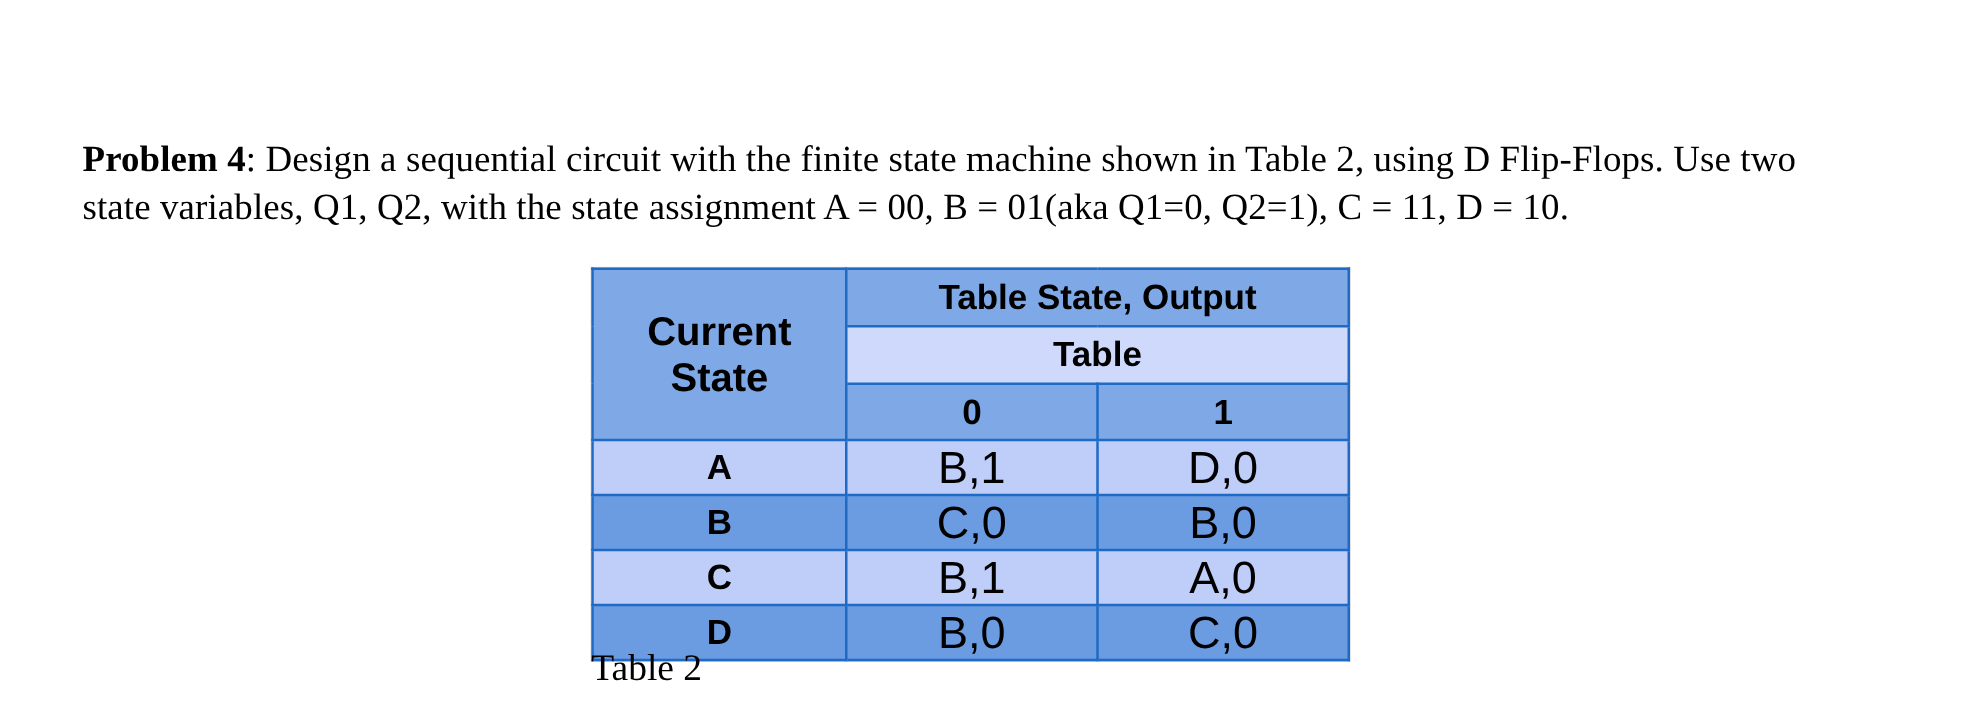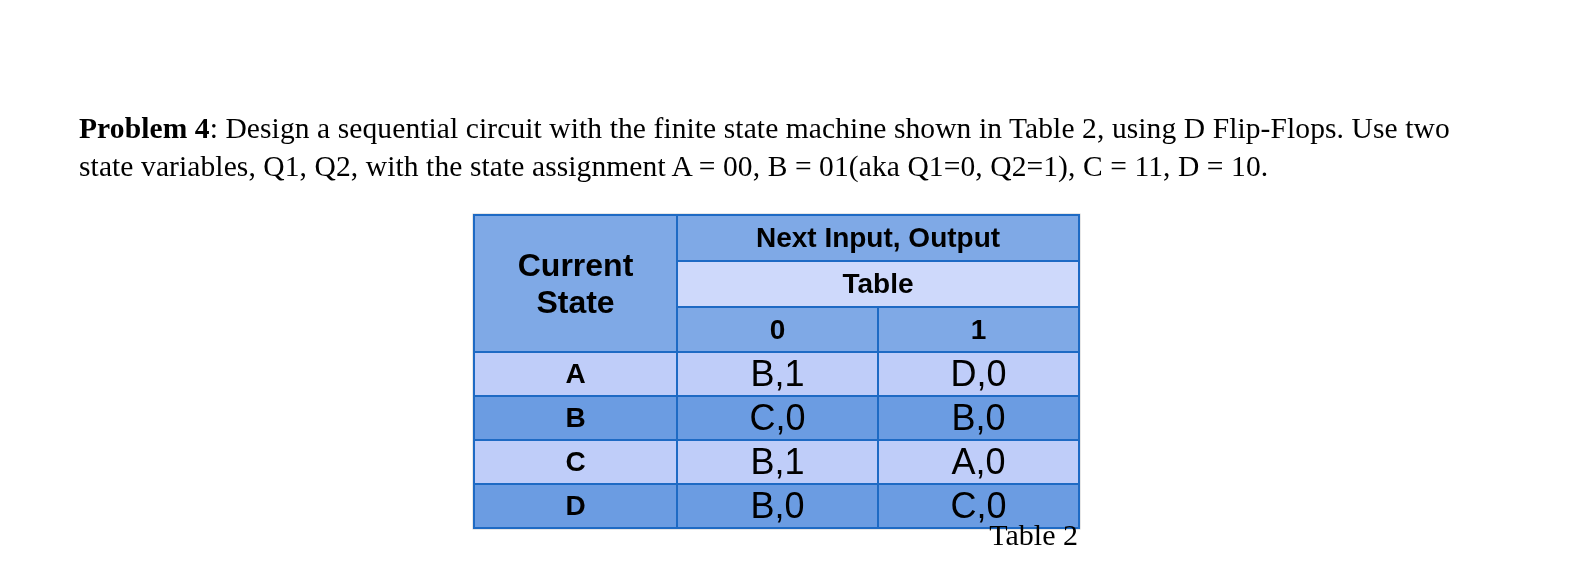--- a/index.html
+++ b/index.html
@@ -12,21 +12,21 @@
     height: 566px;
     position: relative;
     font-family: "Liberation Serif", serif;
     color: #000000;
     overflow: hidden;
   }
 
   
   #problem-statement {
     position: absolute;
-    left: 79px;
+    left: 66px;
     top: 79px;
     width: 1400px;
     font-family: "Liberation Serif", serif;
     font-size: 29.5px;
     line-height: 1.29;
     color: #000000;
     letter-spacing: 0.1px;
   }
   #problem-statement .lead {
     font-weight: bold;
@@ -98,42 +98,42 @@
     font-size: 36px;
     height: 41px;
   }
 
   
   #table-caption {
     position: absolute;
     left: 473px;
     top: 518px;
     width: 605px;
-    text-align: right;
+    text-align: left;
     font-family: "Liberation Serif", serif;
     font-size: 30px;
     color: #000000;
   }
 </style>
 </head>
 <body>
 
 <p id="problem-statement"><span class="lead">Problem 4</span><span>: Design a sequential circuit with the finite state machine shown in Table 2, using D Flip-Flops. Use two state variables, Q1, Q2, with the state assignment A = 00, B = 01(aka Q1=0, Q2=1), C = 11, D = 10.</span></p>
 
 <div id="fsm-table-wrap">
   <table id="fsm-table">
     <colgroup>
       <col class="c-state">
       <col class="c-in0">
       <col class="c-in1">
     </colgroup>
     <tbody>
       <tr>
         <td class="hdr-current" rowspan="3">Current State</td>
-        <td class="hdr-next" colspan="2">Next Input, Output</td>
+        <td class="hdr-next" colspan="2">Table State, Output</td>
       </tr>
       <tr>
         <td class="hdr-input" colspan="2">Table</td>
       </tr>
       <tr>
         <td class="hdr-bit">0</td>
         <td class="hdr-bit">1</td>
       </tr>
 
       <tr class="band-light">

